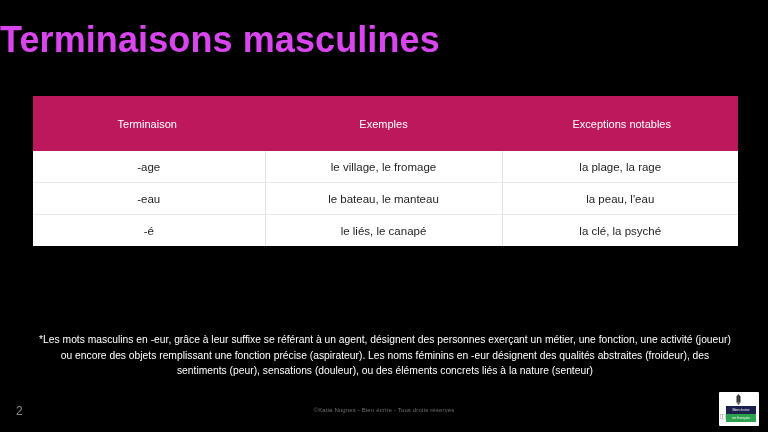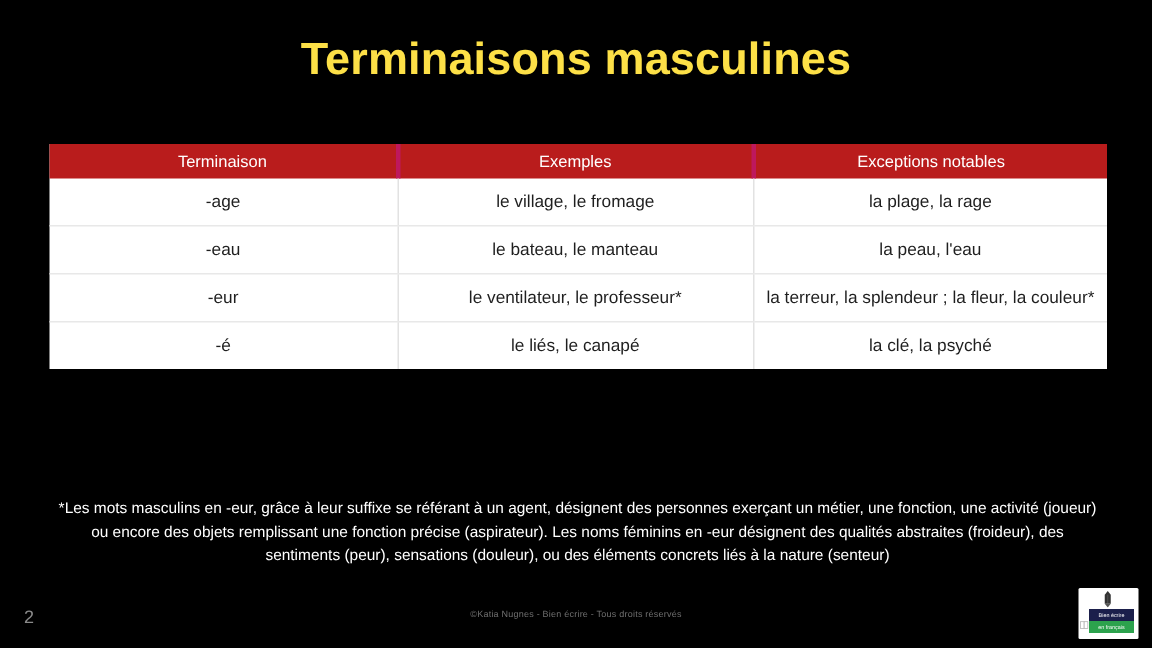--- a/index.html
+++ b/index.html
@@ -21,23 +21,22 @@
     height: 432px;
     background: #000000;
     box-sizing: border-box;
   }
 
   .slide-title {
     position: absolute;
     top: 22px;
     left: 0;
     width: 768px;
-    text-align: center;
-    color: #fde047;
-    font-size: 30px;
+    color: #d946ef;
+    font-size: 36px;
     font-weight: bold;
     letter-spacing: 0.1px;
     line-height: 36px;
   }
 
   .table-wrap {
     position: absolute;
     left: 33px;
     top: 96px;
     width: 705px;
@@ -48,33 +47,33 @@
     border-collapse: collapse;
     table-layout: fixed;
     background: #ffffff;
   }
 
   table.endings-table col.c1 { width: 232px; }
   table.endings-table col.c2 { width: 237px; }
   table.endings-table col.c3 { width: 236px; }
 
   table.endings-table thead th {
-    background: #b91c1c;
+    background: #be185d;
     color: #ffffff;
     font-size: 11px;
     font-weight: normal;
     height: 23px;
-    padding: 0 4px;
+    padding: 16px 4px;
     text-align: center;
     border: none;
     vertical-align: middle;
   }
 
   table.endings-table thead th + th {
-    border-left: 3px solid #be185d;
+    border-left: 7px solid #be185d;
   }
 
   table.endings-table tbody td {
     background: #ffffff;
     color: #1f1f1f;
     font-size: 11.5px;
     height: 27px;
     padding: 2px 5px;
     text-align: center;
     vertical-align: middle;
@@ -197,25 +196,20 @@
       <tbody>
         <tr>
           <td>-age</td>
           <td>le village, le fromage</td>
           <td>la plage, la rage</td>
         </tr>
         <tr>
           <td>-eau</td>
           <td>le bateau, le manteau</td>
           <td>la peau, l'eau</td>
-        </tr>
-        <tr>
-          <td>-eur</td>
-          <td>le ventilateur, le professeur*</td>
-          <td>la terreur, la splendeur ; la fleur, la couleur*</td>
         </tr>
         <tr>
           <td>-é</td>
           <td>le liés, le canapé</td>
           <td>la clé, la psyché</td>
         </tr>
       </tbody>
     </table>
   </div>
 

